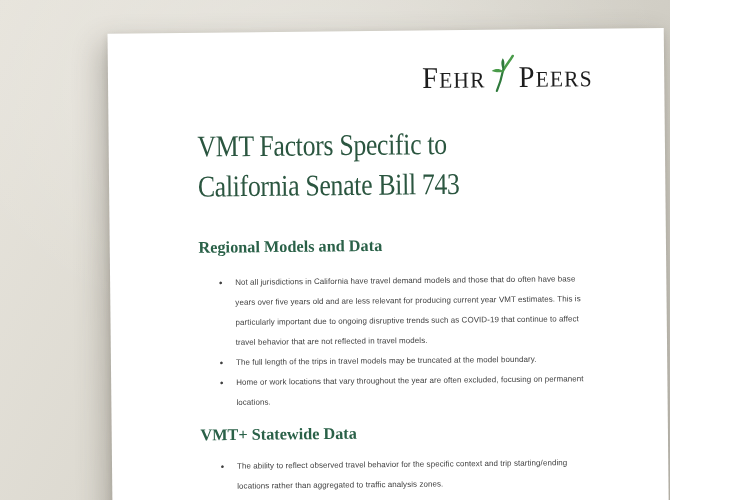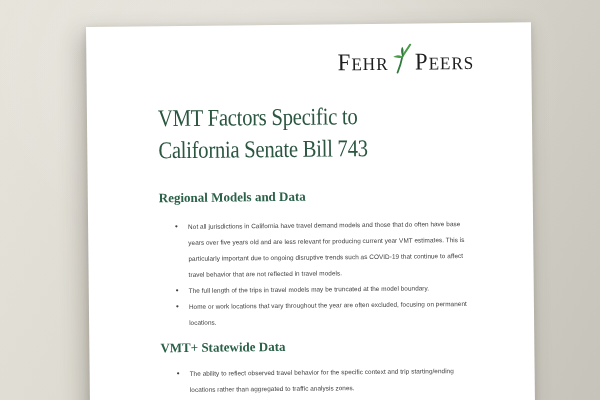--- a/index.html
+++ b/index.html
@@ -5,21 +5,21 @@
   html, body {
     margin: 0;
     padding: 0;
     width: 600px;
     height: 400px;
     overflow: hidden;
     font-family: "Liberation Sans", sans-serif;
   }
   .scene {
     position: relative;
-    width: 600px;
+    width: 536px;
     height: 400px;
     background:
       radial-gradient(ellipse 420px 300px at 46% 18%, rgba(255,255,255,0.28), rgba(255,255,255,0) 70%),
       linear-gradient(118deg, #e7e4dc 0%, #dbd8cf 45%, #c6c3ba 100%);
     overflow: hidden;
   }
   .paper {
     position: absolute;
     left: 86px;
     top: 27px;

